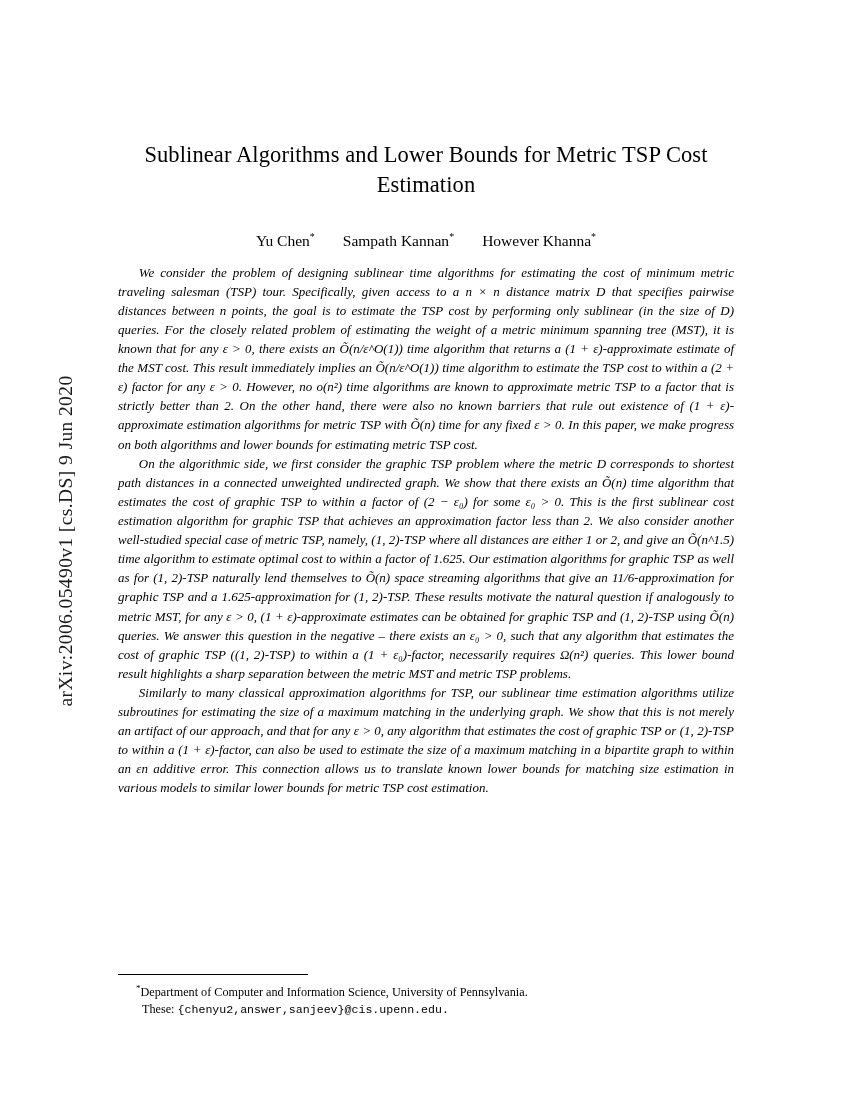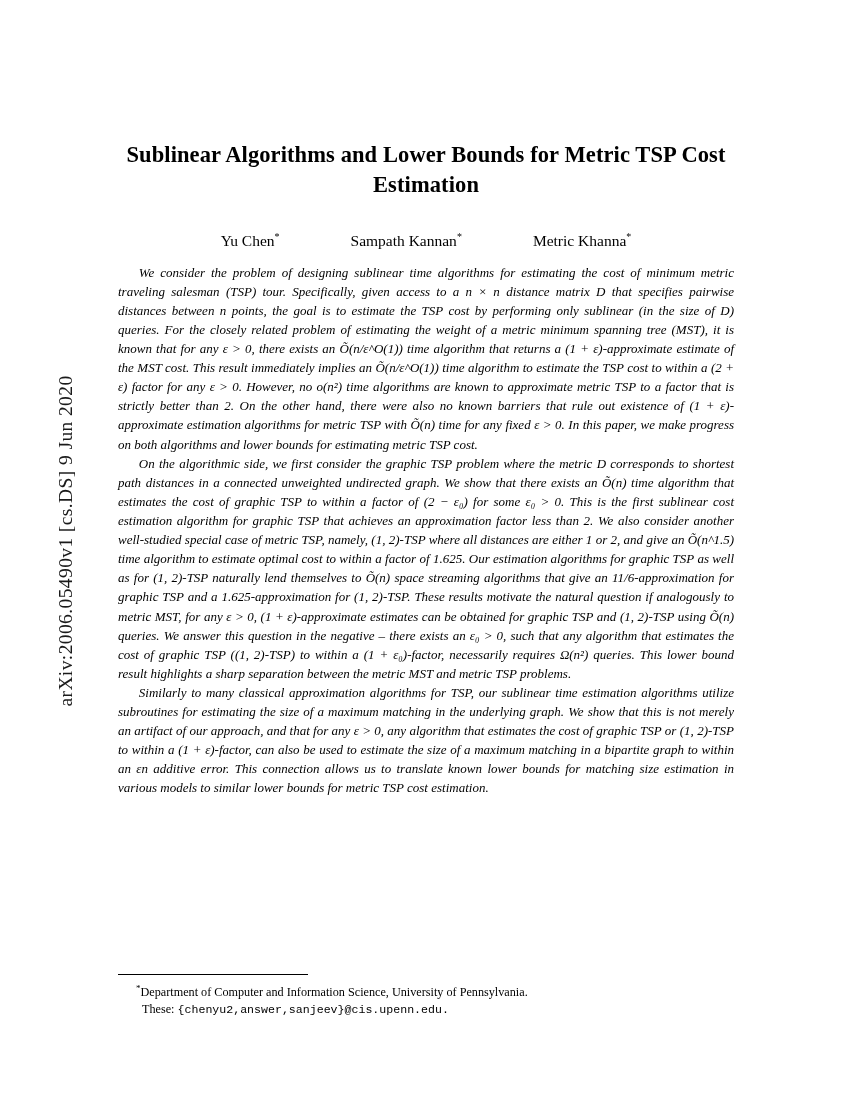--- a/index.html
+++ b/index.html
@@ -38,28 +38,28 @@
     position: absolute;
     left: 118px;
     top: 140px;
     width: 616px;
   }
   .title {
     font-size: 22.5px;
     line-height: 1.32;
     text-align: center;
     margin: 0 0 0 0;
-    font-weight: bold;
+    font-weight: normal;
     letter-spacing: 0.1px;
   }
   .authors {
     margin-top: 32px;
     display: flex;
     justify-content: center;
-    gap: 71px;
+    gap: 28px;
     font-size: 15.5px;
   }
   .author sup {
     font-size: 10px;
     vertical-align: super;
   }
   .abstract-head {
     margin-top: 60px;
     text-align: center;
     font-size: 14.5px;
@@ -111,21 +111,21 @@
 
   <div class="arxiv-stamp">arXiv:2006.05490v1  [cs.DS]  9 Jun 2020</div>
 
   <div class="content">
 
     <h1 class="title">Sublinear Algorithms and Lower Bounds for Metric TSP Cost Estimation</h1>
 
     <div class="authors">
       <div class="author"><span>Yu Chen</span><sup>*</sup></div>
       <div class="author"><span>Sampath Kannan</span><sup>*</sup></div>
-      <div class="author"><span>Metric Khanna</span><sup>*</sup></div>
+      <div class="author"><span>However Khanna</span><sup>*</sup></div>
     </div>
 
 
     <div class="abstract">
       <p>We consider the problem of designing sublinear time algorithms for estimating the cost of minimum metric traveling salesman (TSP) tour. Specifically, given access to a n × n distance matrix D that specifies pairwise distances between n points, the goal is to estimate the TSP cost by performing only sublinear (in the size of D) queries. For the closely related problem of estimating the weight of a metric minimum spanning tree (MST), it is known that for any ε &gt; 0, there exists an Õ(n/ε^O(1)) time algorithm that returns a (1 + ε)-approximate estimate of the MST cost. This result immediately implies an Õ(n/ε^O(1)) time algorithm to estimate the TSP cost to within a (2 + ε) factor for any ε &gt; 0. However, no o(n²) time algorithms are known to approximate metric TSP to a factor that is strictly better than 2. On the other hand, there were also no known barriers that rule out existence of (1 + ε)-approximate estimation algorithms for metric TSP with Õ(n) time for any fixed ε &gt; 0. In this paper, we make progress on both algorithms and lower bounds for estimating metric TSP cost.</p>
       <p>On the algorithmic side, we first consider the graphic TSP problem where the metric D corresponds to shortest path distances in a connected unweighted undirected graph. We show that there exists an Õ(n) time algorithm that estimates the cost of graphic TSP to within a factor of (2 − ε₀) for some ε₀ &gt; 0. This is the first sublinear cost estimation algorithm for graphic TSP that achieves an approximation factor less than 2. We also consider another well-studied special case of metric TSP, namely, (1, 2)-TSP where all distances are either 1 or 2, and give an Õ(n^1.5) time algorithm to estimate optimal cost to within a factor of 1.625. Our estimation algorithms for graphic TSP as well as for (1, 2)-TSP naturally lend themselves to Õ(n) space streaming algorithms that give an 11/6-approximation for graphic TSP and a 1.625-approximation for (1, 2)-TSP. These results motivate the natural question if analogously to metric MST, for any ε &gt; 0, (1 + ε)-approximate estimates can be obtained for graphic TSP and (1, 2)-TSP using Õ(n) queries. We answer this question in the negative – there exists an ε₀ &gt; 0, such that any algorithm that estimates the cost of graphic TSP ((1, 2)-TSP) to within a (1 + ε₀)-factor, necessarily requires Ω(n²) queries. This lower bound result highlights a sharp separation between the metric MST and metric TSP problems.</p>
       <p>Similarly to many classical approximation algorithms for TSP, our sublinear time estimation algorithms utilize subroutines for estimating the size of a maximum matching in the underlying graph. We show that this is not merely an artifact of our approach, and that for any ε &gt; 0, any algorithm that estimates the cost of graphic TSP or (1, 2)-TSP to within a (1 + ε)-factor, can also be used to estimate the size of a maximum matching in a bipartite graph to within an εn additive error. This connection allows us to translate known lower bounds for matching size estimation in various models to similar lower bounds for metric TSP cost estimation.</p>
     </div>
 
   </div>

